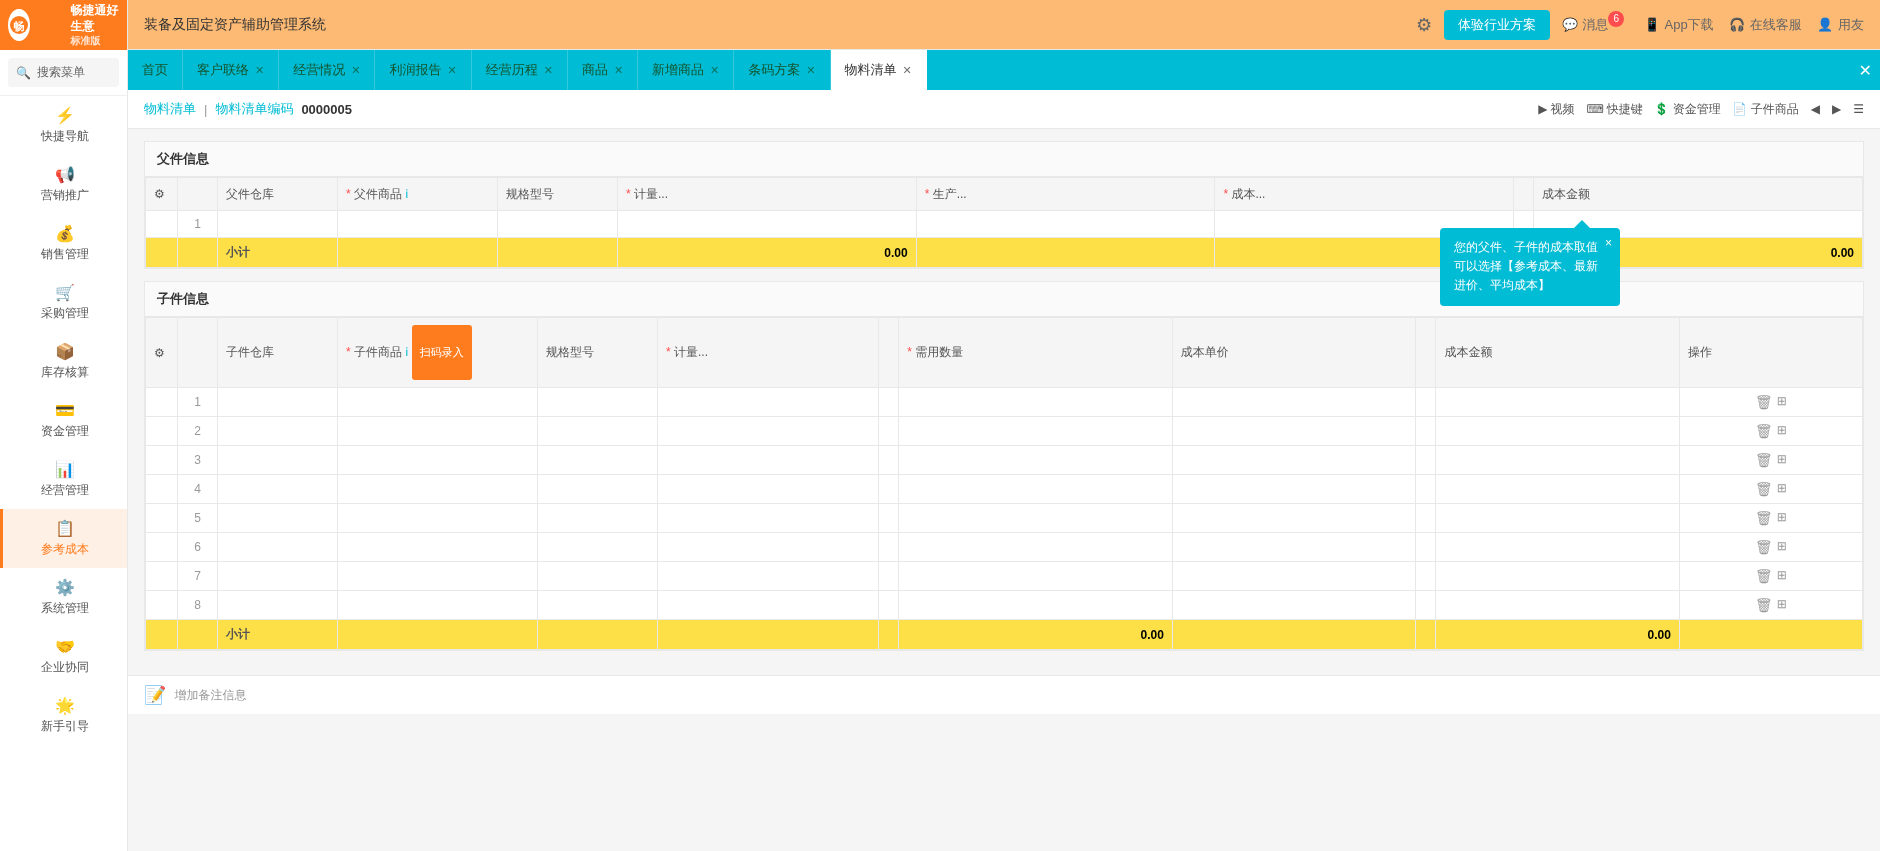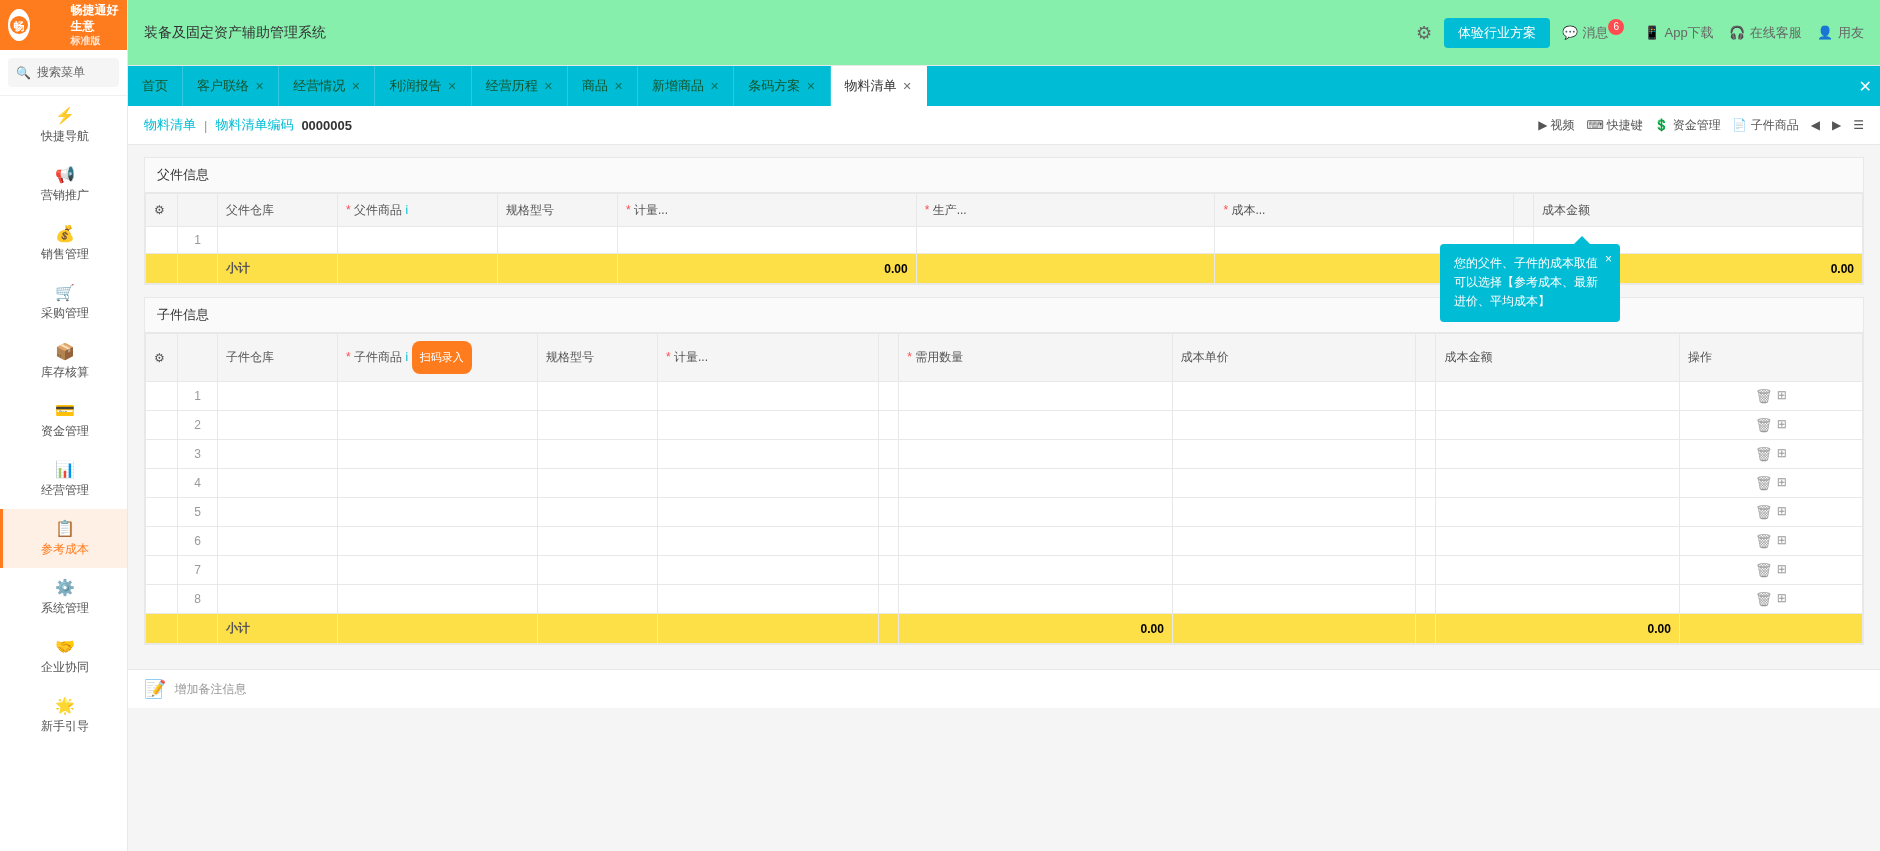--- a/index.html
+++ b/index.html
@@ -63,22 +63,22 @@
       border-left: 3px solid transparent;
     }
     .sidebar-item.active { background: #fff0e6; color: #ff7c1e; border-left-color: #ff7c1e; }
     .sidebar-item-icon { font-size: 16px; }
 
     
     .main { flex: 1; display: flex; flex-direction: column; overflow: hidden; }
 
     
     .topbar {
-      background: #86efac;
-      height: 66px;
+      background: #fdba74;
+      height: 50px;
       display: flex;
       align-items: center;
       padding: 0 16px;
       border-bottom: 1px solid #e8e8e8;
       gap: 12px;
     }
     .topbar-title { color: #333; font-size: 14px; flex: 1; }
     .topbar-actions { display: flex; align-items: center; gap: 16px; }
     .topbar-btn {
       background: #00bcd4;
@@ -161,21 +161,21 @@
     .breadcrumb-action-btn {
       display: flex; align-items: center; gap: 3px; cursor: pointer; color: #555;
       background: none; border: none; font-size: 12px;
     }
 
     
     .content { padding: 12px 16px; }
 
     
     .section { background: #fff; border: 1px solid #e8e8e8; margin-bottom: 12px; }
-    .section-title { padding: 8px 12px; font-size: 13px; font-weight: normal; color: #333; border-bottom: 1px solid #e8e8e8; background: #fafafa; }
+    .section-title { padding: 8px 12px; font-size: 13px; font-weight: bold; color: #333; border-bottom: 1px solid #e8e8e8; background: #fafafa; }
 
     
     .data-table { width: 100%; border-collapse: collapse; font-size: 12px; }
     .data-table th {
       background: #f5f5f5;
       border: 1px solid #e8e8e8;
       padding: 7px 8px;
       color: #555;
       font-weight: normal;
       text-align: left;
@@ -192,22 +192,22 @@
       font-weight: bold;
     }
     .data-table .row-num { color: #999; text-align: center; width: 32px; }
     .data-table .subtotal-label { color: #555; }
 
     
     .scan-btn {
       background: #ff7c1e;
       color: #fff;
       border: none;
-      border-radius: 8px;
-      padding: 9px 8px;
+      border-radius: 3px;
+      padding: 20px 8px;
       font-size: 11px;
       cursor: pointer;
     }
 
     
     .action-icons { display: flex; gap: 4px; justify-content: center; }
     .action-icon { cursor: pointer; color: #999; font-size: 14px; }
 
     
     .tooltip-popup {

